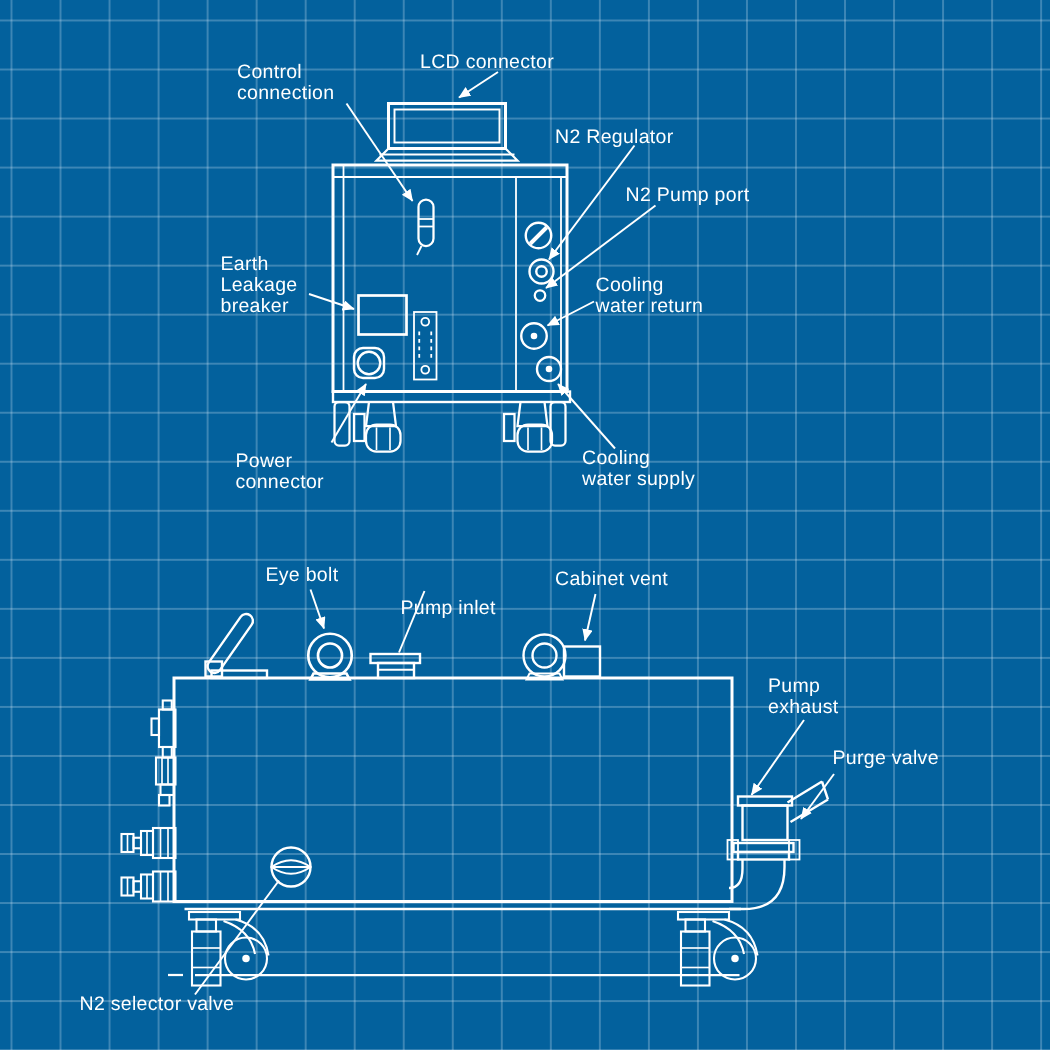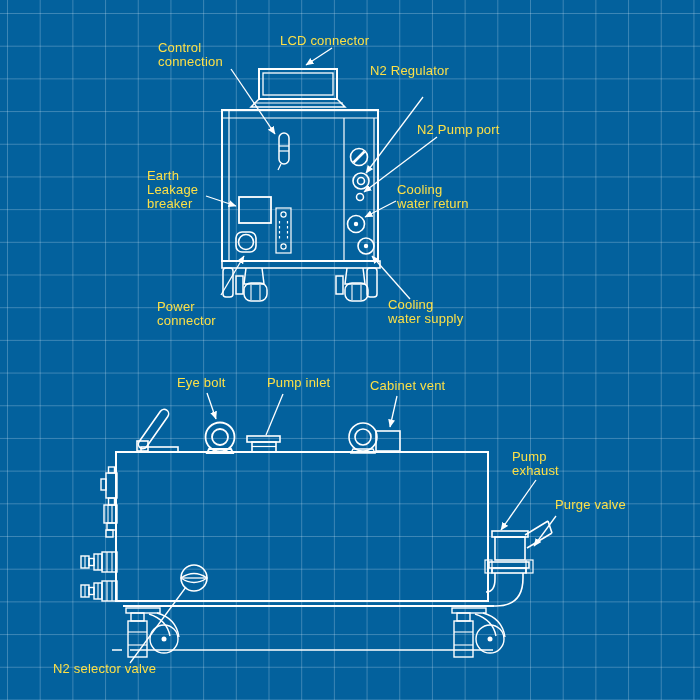--- a/index.html
+++ b/index.html
@@ -8,21 +8,21 @@
     background-color:#03619D;
     background-image:
       linear-gradient(to right, rgba(210,230,245,0.28) 1px, transparent 1px),
       linear-gradient(to bottom, rgba(210,230,245,0.28) 1px, transparent 1px);
     background-size:32.7px 32.7px, 32.7px 32.7px;
     background-position:7px 0px, 0px 13px;
     font-family:"Liberation Sans", sans-serif;
   }
   svg.blueprint{position:absolute;left:0;top:0;}
   .lbl{
-    position:absolute;color:#fde047;font-size:13px;line-height:14px;
+    position:absolute;color:#ffffff;font-size:13px;line-height:14px;
     white-space:pre-line;letter-spacing:0.2px;
   }
 </style>
 </head>
 <body>
 
 <svg class="blueprint" width="700" height="700" viewBox="0 0 700 700">
   <defs>
     <marker id="arw" markerWidth="10" markerHeight="9" refX="7.5" refY="3.5" orient="auto" markerUnits="userSpaceOnUse">
       <path d="M0,0 L8,3.5 L0,7 Z" fill="#FFFFFF"></path>
@@ -221,30 +221,30 @@
       <line x1="536" y1="480" x2="501" y2="530" marker-end="url(#arw)"></line>
       <line x1="556" y1="516" x2="534" y2="546" marker-end="url(#arw)"></line>
       <line x1="130" y1="663" x2="186" y2="587"></line>
     </g>
   </g>
 </svg>
 
 <div class="lbl" style="left:280px;top:34px">LCD connector</div>
 <div class="lbl" style="left:158px;top:41px">Control
 connection</div>
-<div class="lbl" style="left:370px;top:64px">N2 Regulator</div>
+<div class="lbl" style="left:370px;top:84px">N2 Regulator</div>
 <div class="lbl" style="left:417px;top:123px">N2 Pump port</div>
 <div class="lbl" style="left:147px;top:169px">Earth
 Leakage
 breaker</div>
 <div class="lbl" style="left:397px;top:183px">Cooling
 water return</div>
 <div class="lbl" style="left:157px;top:300px">Power
 connector</div>
 <div class="lbl" style="left:388px;top:298px">Cooling
 water supply</div>
 <div class="lbl" style="left:177px;top:376px">Eye bolt</div>
-<div class="lbl" style="left:267px;top:376px">Pump inlet</div>
+<div class="lbl" style="left:267px;top:398px">Pump inlet</div>
 <div class="lbl" style="left:370px;top:379px">Cabinet vent</div>
 <div class="lbl" style="left:512px;top:450px">Pump
 exhaust</div>
 <div class="lbl" style="left:555px;top:498px">Purge valve</div>
 <div class="lbl" style="left:53px;top:662px">N2 selector valve</div>
 
 </body></html>

